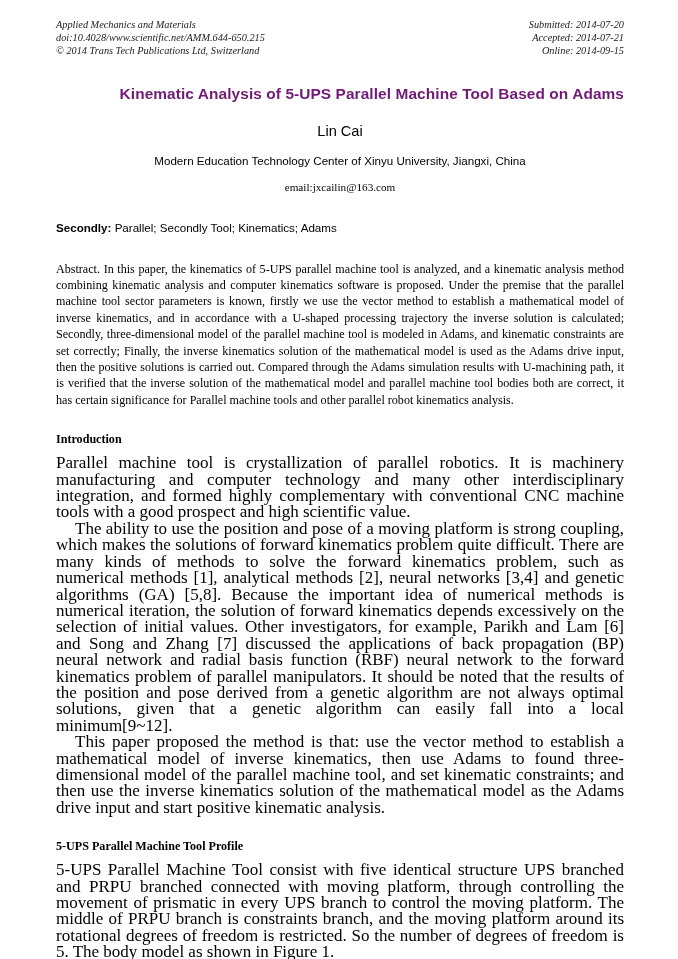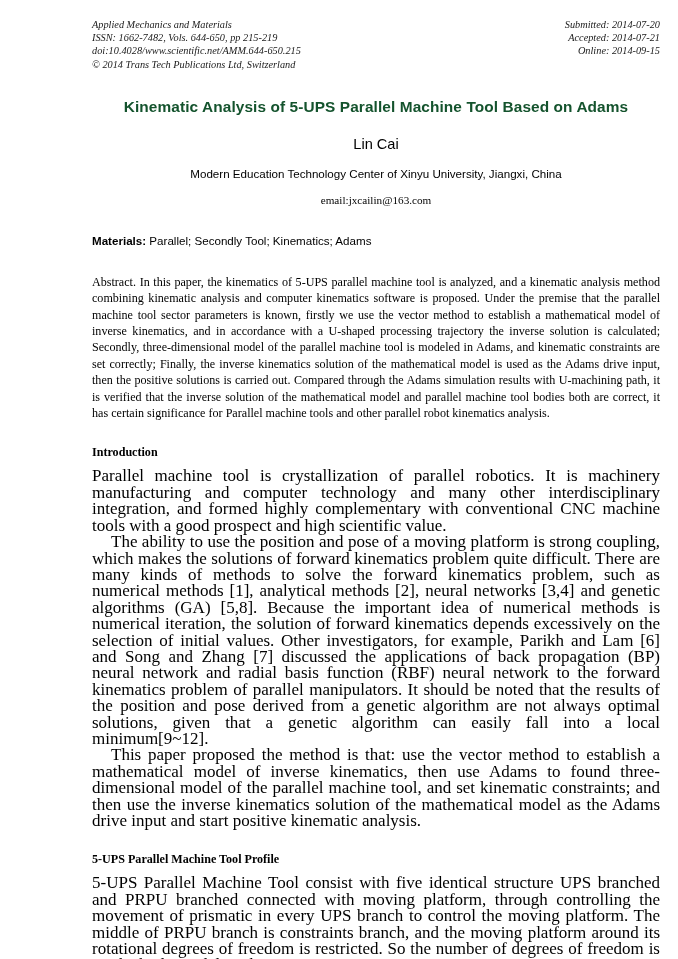--- a/index.html
+++ b/index.html
@@ -7,21 +7,20 @@
     padding: 0;
     background: #ffffff;
   }
   .page {
     position: relative;
     width: 640px;
     height: 959px;
     background: #ffffff;
     overflow: hidden;
     color: #000000;
-    margin-left: 36px;
   }
   .content {
     position: absolute;
     left: 56px;
     top: 18px;
     width: 568px;
   }
 
   
   .jheader {
@@ -34,26 +33,26 @@
     line-height: 13.2px;
     color: #1a1a1a;
   }
   .jheader-left { text-align: left; }
   .jheader-right { text-align: right; }
   .jheader div { white-space: nowrap; }
 
   
   .title {
     margin-top: 27px;
-    text-align: center;
+    text-align: right;
     font-family: "Liberation Sans", "DejaVu Sans", sans-serif;
     font-weight: bold;
     font-size: 15.4px;
     letter-spacing: 0.1px;
-    color: #14532d;
+    color: #701a75;
   }
   .author {
     margin-top: 20px;
     text-align: center;
     font-family: "Liberation Sans", "DejaVu Sans", sans-serif;
     font-size: 14.6px;
     font-weight: normal;
   }
   .affiliation {
     margin-top: 15px;
@@ -116,38 +115,37 @@
 </style>
 </head>
 <body>
 
 <div class="page">
   <div class="content">
 
     <div class="jheader">
       <div class="jheader-left">
         <div>Applied Mechanics and Materials</div>
-        <div>ISSN: 1662-7482, Vols. 644-650, pp 215-219</div>
         <div>doi:10.4028/www.scientific.net/AMM.644-650.215</div>
         <div>© 2014 Trans Tech Publications Ltd, Switzerland</div>
       </div>
       <div class="jheader-right">
         <div>Submitted: 2014-07-20</div>
         <div>Accepted: 2014-07-21</div>
         <div>Online: 2014-09-15</div>
       </div>
     </div>
 
     <div class="title">Kinematic Analysis of 5-UPS Parallel Machine Tool Based on Adams</div>
     <div class="author">Lin Cai</div>
     <div class="affiliation">Modern Education Technology Center of Xinyu University, Jiangxi, China</div>
     <div class="email">email:jxcailin@163.com</div>
 
     <div class="keywords">
-      <span class="kw-label">Materials:</span><span> Parallel; Secondly Tool; Kinematics; Adams</span>
+      <span class="kw-label">Secondly:</span><span> Parallel; Secondly Tool; Kinematics; Adams</span>
     </div>
 
     <div class="abstract">
       <span class="ab-label">Abstract.</span><span> In this paper, the kinematics of 5-UPS parallel machine tool is analyzed, and a kinematic analysis method combining kinematic analysis and computer kinematics software is proposed. Under the premise that the parallel machine tool sector parameters is known, firstly we use the vector method to establish a mathematical model of inverse kinematics, and in accordance with a U-shaped processing trajectory the inverse solution is calculated; Secondly, three-dimensional model of the parallel machine tool is modeled in Adams, and kinematic constraints are set correctly; Finally, the inverse kinematics solution of the mathematical model is used as the Adams drive input, then the positive solutions is carried out. Compared through the Adams simulation results with U-machining path, it is verified that the inverse solution of the mathematical model and parallel machine tool bodies both are correct, it has certain significance for Parallel machine tools and other parallel robot kinematics analysis.</span>
     </div>
 
     <div class="sec-heading">Introduction</div>
     <p class="body first">Parallel machine tool is crystallization of parallel robotics. It is machinery manufacturing and computer technology and many other interdisciplinary integration, and formed highly complementary with conventional CNC machine tools with a good prospect and high scientific value.</p>
     <p class="body indent gap">The ability to use the position and pose of a moving platform is strong coupling, which makes the solutions of forward kinematics problem quite difficult. There are many kinds of methods to solve the forward kinematics problem, such as numerical methods [1], analytical methods [2], neural networks [3,4] and genetic algorithms (GA) [5,8]. Because the important idea of numerical methods is numerical iteration, the solution of forward kinematics depends excessively on the selection of initial values. Other investigators, for example, Parikh and Lam [6] and Song and Zhang [7] discussed the applications of back propagation (BP) neural network and radial basis function (RBF) neural network to the forward kinematics problem of parallel manipulators. It should be noted that the results of the position and pose derived from a genetic algorithm are not always optimal solutions, given that a genetic algorithm can easily fall into a local minimum[9~12].</p>
     <p class="body indent gap">This paper proposed the method is that: use the vector method to establish a mathematical model of inverse kinematics, then use Adams to found three-dimensional model of the parallel machine tool, and set kinematic constraints; and then use the inverse kinematics solution of the mathematical model as the Adams drive input and start positive kinematic analysis.</p>

